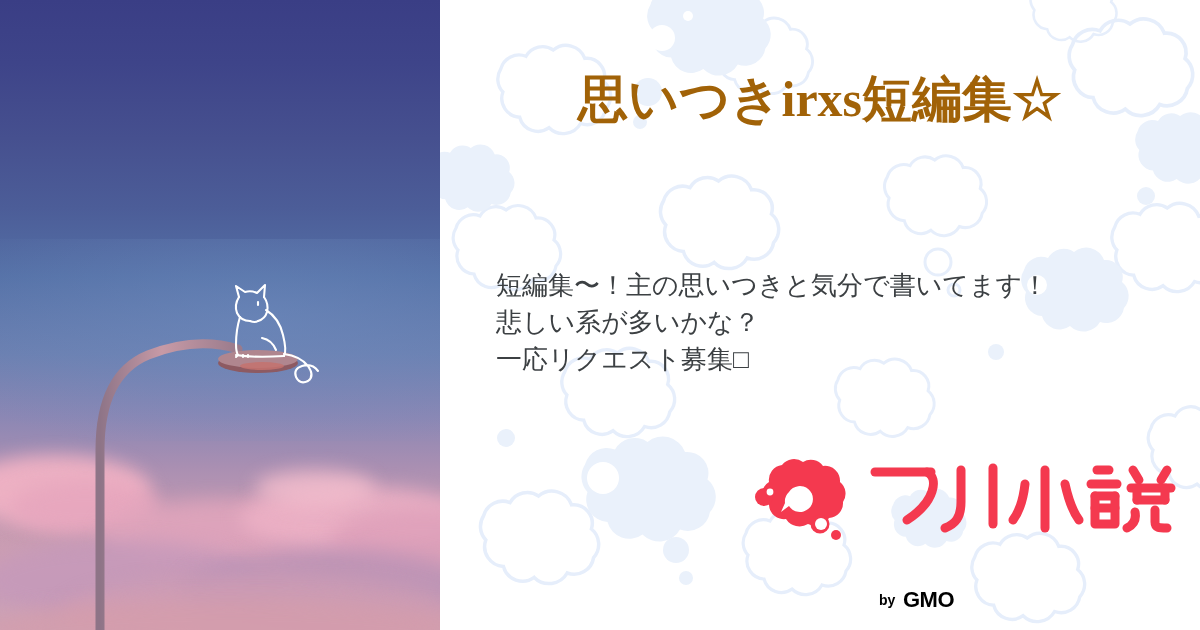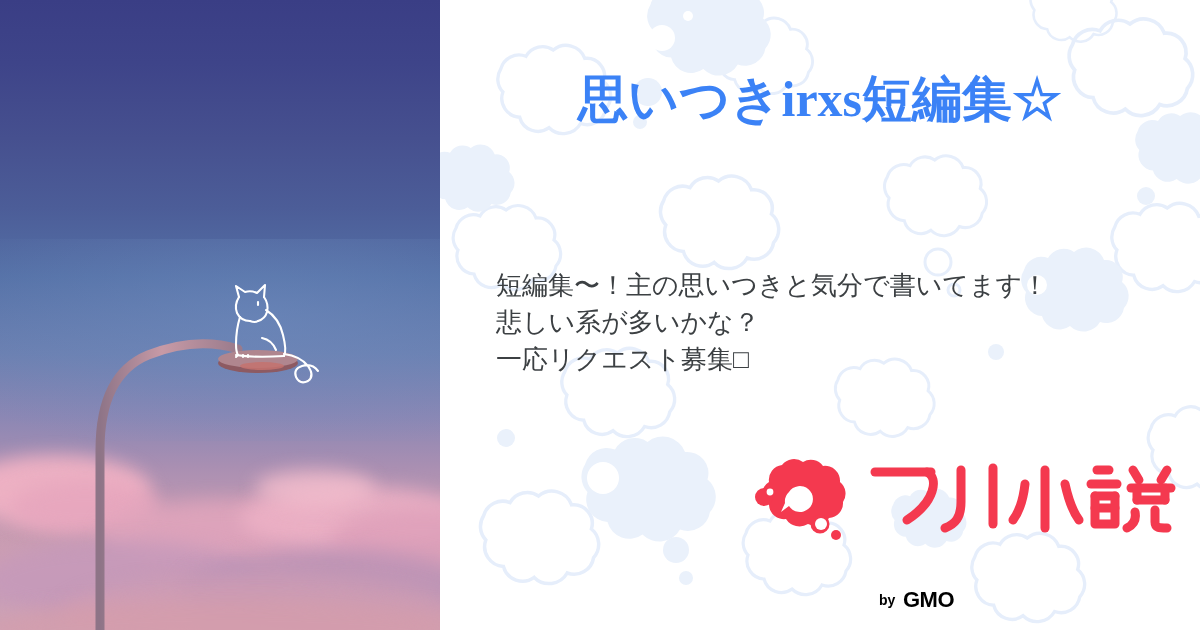--- a/index.html
+++ b/index.html
@@ -75,21 +75,21 @@
 
   .title {
     position:absolute;
     left:0; right:0; top:72px;
     text-align:center;
     font-family:"Liberation Serif", serif;
     font-weight:700;
     font-size:50px;
     line-height:1.08;
     letter-spacing:0px;
-    color:#3b82f6;
+    color:#a16207;
     padding:0 18px;
     white-space:nowrap;
   }
 
   .desc {
     position:absolute;
     left:56px; top:268px;
     width:620px;
     font-family:"Liberation Serif", serif;
     font-size:26px;

